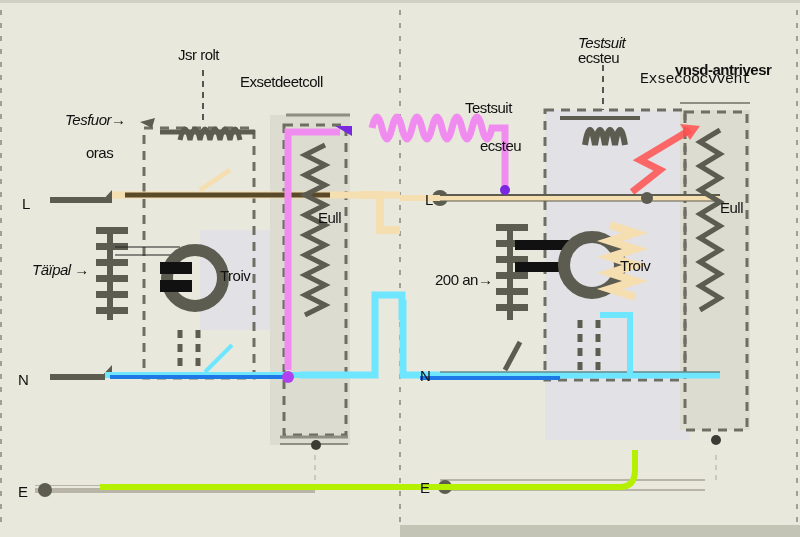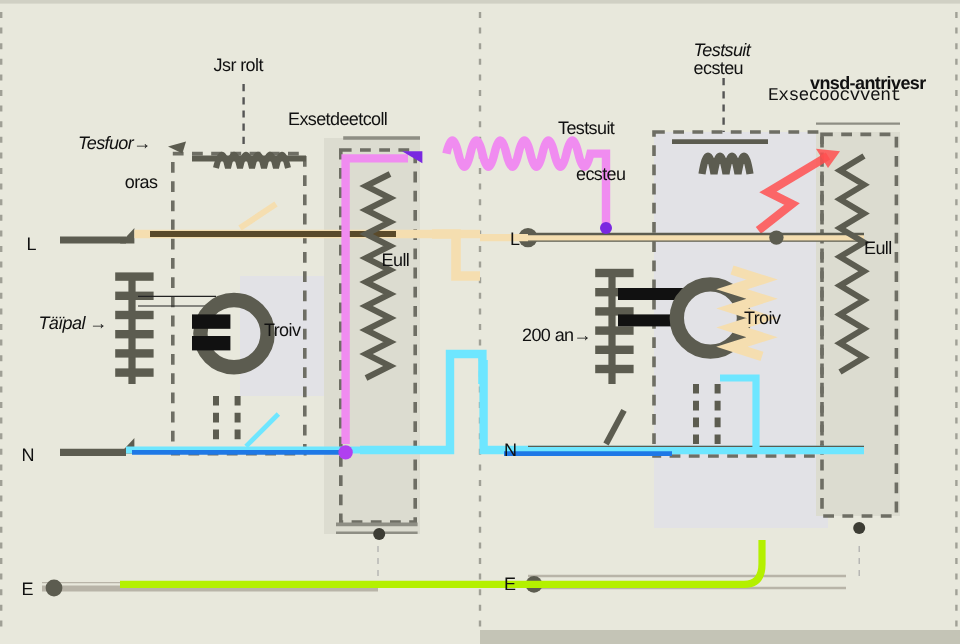--- a/index.html
+++ b/index.html
@@ -139,23 +139,23 @@
       <line x1="440" y1="480" x2="705" y2="480" stroke="#b8b4a8" stroke-width="2"></line>
       <line x1="440" y1="490" x2="705" y2="490" stroke="#b8b4a8" stroke-width="2"></line>
       <circle cx="445" cy="487" r="7" fill="#5c5c50"></circle>
       <line x1="716" y1="455" x2="716" y2="480" stroke="#aaa" stroke-width="1" stroke-dasharray="5,5"></line>
     </g>
 
     <path d="M100 487 L620 487 Q635 487 635 470 L635 450" fill="none" stroke="#b4f000" stroke-width="6"></path>
   </svg>
 
   <div class="lbl" style="left:178px;top:47px;">Jsr rolt</div>
-  <div class="lbl" style="left:240px;top:92px;">Exsetdeetcoll</div>
+  <div class="lbl" style="left:240px;top:74px;">Exsetdeetcoll</div>
   <div class="lbl" style="left:65px;top:112px;font-style:italic;">Tesfuor→</div>
-  <div class="lbl" style="left:104px;top:145px;">oras</div>
+  <div class="lbl" style="left:86px;top:145px;">oras</div>
   <div class="lbl" style="left:22px;top:196px;">L</div>
   <div class="lbl" style="left:32px;top:262px;font-style:italic;">Täïpal →</div>
   <div class="lbl" style="left:220px;top:268px;">Troiv</div>
   <div class="lbl" style="left:318px;top:210px;">Eull</div>
   <div class="lbl" style="left:18px;top:372px;">N</div>
   <div class="lbl" style="left:18px;top:484px;">E</div>
 
   <div class="lbl" style="left:578px;top:35px;font-style:italic;">Testsuit</div>
   <div class="lbl" style="left:578px;top:50px;">ecsteu</div>
   <div class="lbl" style="left:675px;top:62px;font-weight:bold;">vnsd-antrivesr</div>

